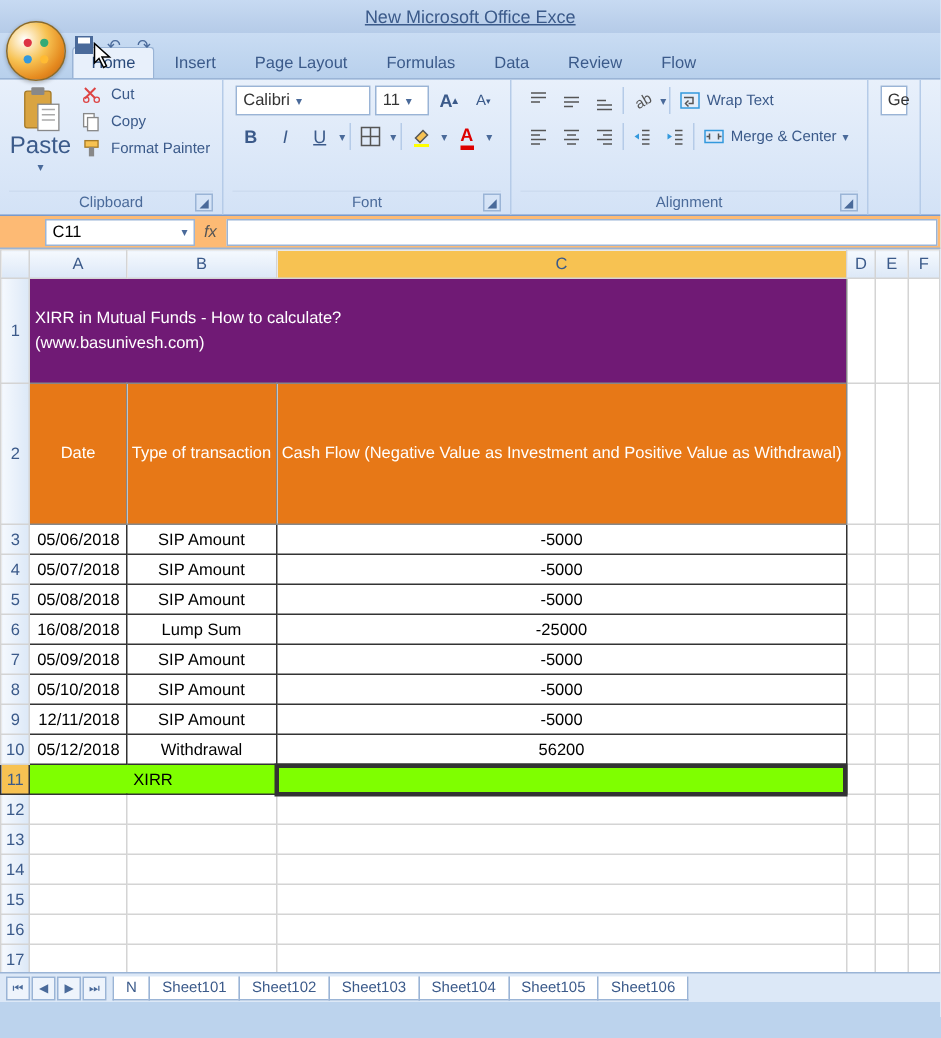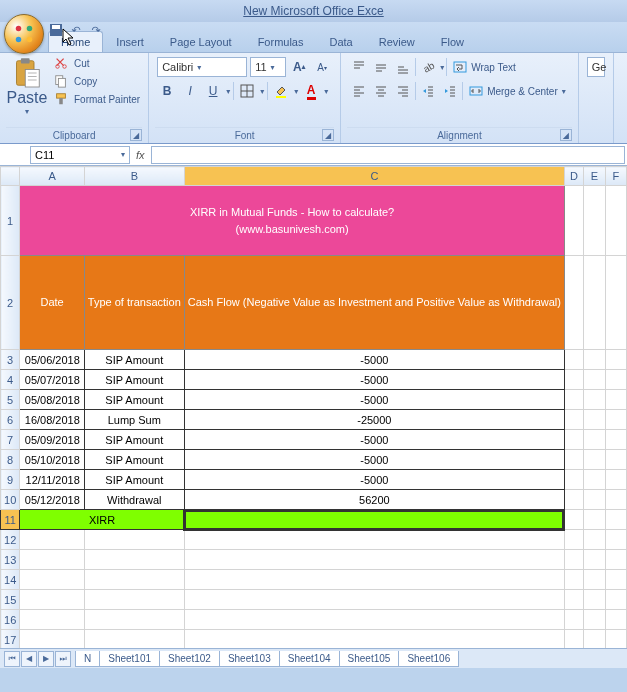--- a/index.html
+++ b/index.html
@@ -40,35 +40,35 @@
 .rb{width:20px;height:20px;border:1px solid transparent;display:flex;align-items:center;justify-content:center;font-size:12px;color:#3b5a8a;}
 .rb svg{width:14px;height:14px;}
 .sep-v{width:1px;height:18px;background:#b5cbe8;}
 
 .align-body{display:flex;flex-direction:column;gap:4px;padding:2px;}
 .align-row{display:flex;gap:2px;align-items:center;}
 .wide-btn{display:flex;align-items:center;gap:4px;font-size:10px;color:#3b5a8a;padding:2px 4px;white-space:nowrap;}
 .wide-btn svg{width:14px;height:14px;}
 
 
-.fxbar { height: 22px; background: #ffffff; border-bottom: 1px solid #9ab4d6; display: flex; align-items: center; }
+.fxbar { height: 22px; background: #fdba74; border-bottom: 1px solid #9ab4d6; display: flex; align-items: center; }
 .namebox { width:100px; height:18px; background:#fff; border:1px solid #9ab4d6; margin-left:30px; display:flex; align-items:center; padding:0 4px; font-size:11px; justify-content:space-between;}
 .namebox .arr{font-size:8px;color:#4a6a9a;}
 .fx-icon{margin:0 6px;font-style:italic;color:#555;font-size:11px;}
 .formulainput{flex:1;height:18px;background:#fff;border:1px solid #9ab4d6;margin-right:2px;}
 
 
 .gridwrap{background:#fff; height:502px; overflow:hidden; position:relative;}
 table.grid{border-collapse:collapse;table-layout:fixed;}
 .grid th,.grid td{border:1px solid #d4d4d4;height:20px;font-size:11px;padding:0 3px;overflow:hidden;white-space:nowrap;}
 .grid thead th{background:linear-gradient(#f5f9fe,#dce8f7);color:#3b5a8a;font-weight:normal;text-align:center;height:19px;}
 .grid .rh{background:linear-gradient(90deg,#f5f9fe,#dce8f7);color:#3b5a8a;text-align:center;width:20px;}
 .grid .rh.sel,.grid thead th.sel{background:#f7c252;}
 .col-a{width:80px;}.col-b{width:95px;}.col-c{width:165px;}.col-d{width:64px;}.col-e{width:100px;}.col-f{width:100px;}
-.mergetitle{background:#ec4899;color:#fff;text-align:center;font-size:13px;line-height:1.5;height:70px!important;border:1px solid #888!important;font-family:'Segoe UI Light',Tahoma,sans-serif;}
+.mergetitle{background:#701a75;color:#fff;text-align:left;font-size:13px;line-height:1.5;height:70px!important;border:1px solid #888!important;font-family:'Segoe UI Light',Tahoma,sans-serif;}
 .hdrcell{background:#e77817;color:#fff;text-align:center;font-size:12px;line-height:1.3;height:94px!important;border:1px solid #888!important;vertical-align:middle;font-family:'Segoe UI Light',Tahoma,sans-serif;}
 .datacell{border:1px solid #333!important;text-align:center;}
 .datacell.l{text-align:right;padding-right:4px;}
 .datacell.n{text-align:center;}
 .xirr-row td{background:#7fff00;border:1px solid #333!important;}
 .xirr-row .sel-cell{outline:3px solid #333;outline-offset:-2px;}
 
 
 .sheetbar{position:absolute;bottom:0;left:0;right:0;height:20px;background:#dce8f7;border-top:1px solid #9ab4d6;display:flex;align-items:center;font-size:10px;}
 .sheetnav{display:flex;margin:0 4px;gap:1px;}

